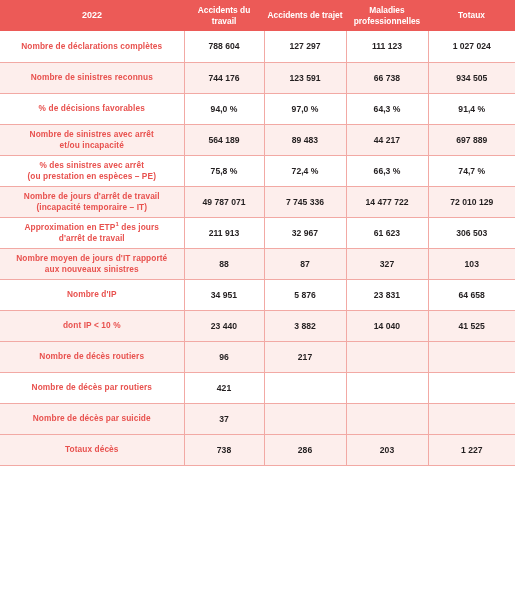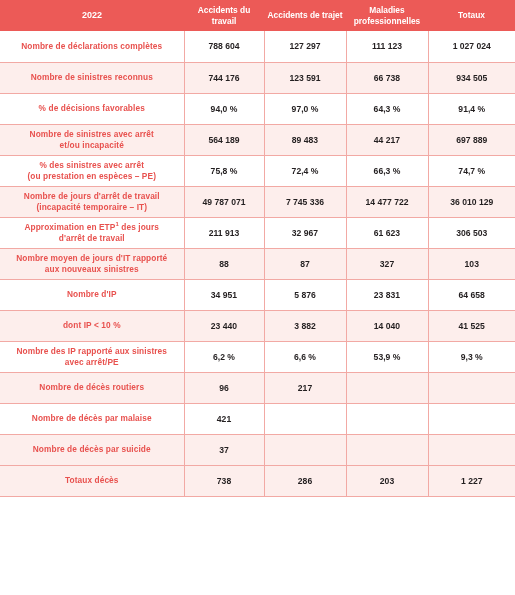--- a/index.html
+++ b/index.html
@@ -166,21 +166,21 @@
       </tr>
 
       <tr class="data-row row-even">
         <td class="cell-label">
           <span>Nombre de jours d'arrêt de travail</span><br>
           <span>(incapacité temporaire – IT)</span>
         </td>
         <td class="cell-value">49 787 071</td>
         <td class="cell-value">7 745 336</td>
         <td class="cell-value">14 477 722</td>
-        <td class="cell-value">36 010 129</td>
+        <td class="cell-value">72 010 129</td>
       </tr>
 
       <tr class="data-row row-odd">
         <td class="cell-label">
           <span class="nowrap"><span>Approximation en ETP</span><sup class="footnote-mark">1</sup><span> des jours</span></span><br>
           <span>d'arrêt de travail</span>
         </td>
         <td class="cell-value">211 913</td>
         <td class="cell-value">32 967</td>
         <td class="cell-value">61 623</td>
@@ -207,41 +207,31 @@
       </tr>
 
       <tr class="data-row row-even">
         <td class="cell-label">dont IP &lt; 10 %</td>
         <td class="cell-value">23 440</td>
         <td class="cell-value">3 882</td>
         <td class="cell-value">14 040</td>
         <td class="cell-value">41 525</td>
       </tr>
 
-      <tr class="data-row row-odd">
-        <td class="cell-label">
-          <span>Nombre des IP rapporté aux sinistres</span><br>
-          <span>avec arrêt/PE</span>
-        </td>
-        <td class="cell-value">6,2 %</td>
-        <td class="cell-value">6,6 %</td>
-        <td class="cell-value">53,9 %</td>
-        <td class="cell-value">9,3 %</td>
-      </tr>
 
       <tr class="data-row row-even">
         <td class="cell-label">Nombre de décès routiers</td>
         <td class="cell-value">96</td>
         <td class="cell-value">217</td>
         <td class="cell-value"></td>
         <td class="cell-value"></td>
       </tr>
 
       <tr class="data-row row-odd">
-        <td class="cell-label">Nombre de décès par malaise</td>
+        <td class="cell-label">Nombre de décès par routiers</td>
         <td class="cell-value">421</td>
         <td class="cell-value"></td>
         <td class="cell-value"></td>
         <td class="cell-value"></td>
       </tr>
 
       <tr class="data-row row-even">
         <td class="cell-label">Nombre de décès par suicide</td>
         <td class="cell-value">37</td>
         <td class="cell-value"></td>

